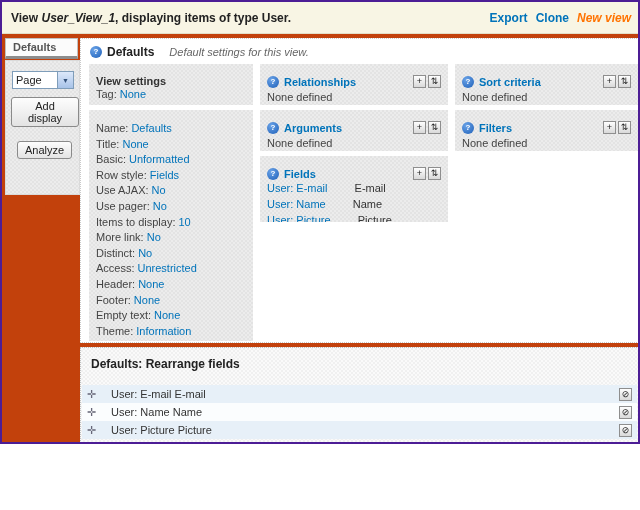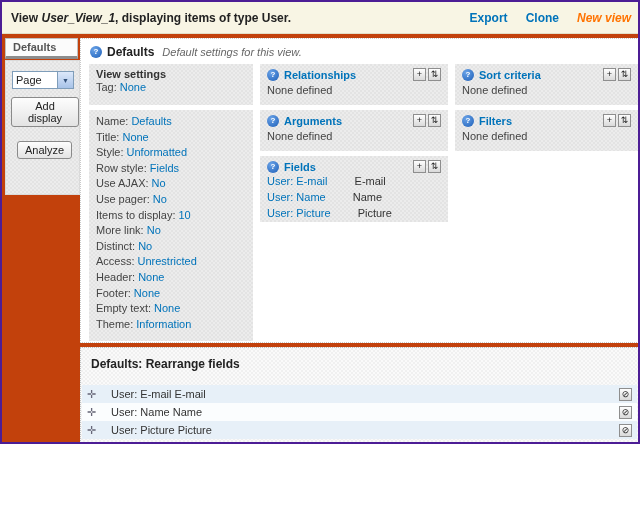--- a/index.html
+++ b/index.html
@@ -11,21 +11,21 @@
   }
   
   .topbar{
     position:absolute; left:0; top:0; width:638px; height:32px;
     background:#f8f5e4; border-bottom:1px solid #e3dfc9;
     display:flex; align-items:center; justify-content:space-between;
     padding:0 9px;
   }
   .title{ font-size:12px; font-weight:bold; color:#222; }
   .title .vname{ font-style:italic; }
-  .toplinks{ display:flex; gap:18px; align-items:center; }
+  .toplinks{ display:flex; gap:8px; align-items:center; }
   .toplinks a{ text-decoration:none; font-size:12px; font-weight:bold; cursor:pointer; }
   .lnk-blue{ color:#0073ba; }
   .lnk-orange{ color:#ff7300; font-style:italic; }
   
   .tab{
     position:absolute; left:3px; top:36px; width:73px; height:21px;
     background:#fbfbfb; border:1px solid #c0c0c0; border-bottom:3px solid #8c8c8c;
     font-weight:bold; color:#555; line-height:16px; padding-left:7px; cursor:pointer;
   }
   .tex{
@@ -61,22 +61,22 @@
     background:#fff; border:1px dotted #c9c9c9;
   }
   .main-head{ position:absolute; left:9px; top:6px; display:flex; align-items:center; }
   .help{
     width:12px; height:12px; border-radius:50%;
     background:radial-gradient(circle at 35% 30%, #6aa3e8, #1d5fb8);
     color:#fff; font-size:8px; font-weight:bold; line-height:12px; text-align:center;
     flex:0 0 auto; cursor:pointer;
   }
   .main-head .h-title{ font-size:12px; font-weight:bold; color:#222; margin-left:5px; }
-  .main-head .h-desc{ font-size:11px; font-style:italic; color:#666; margin-left:8px; }
-  .box{ position:absolute; padding:4px 7px; overflow:hidden; }
+  .main-head .h-desc{ font-size:11px; font-style:italic; color:#666; margin-left:15px; }
+  .box{ position:absolute; padding:11px 7px; overflow:hidden; }
   .box-head{ display:flex; align-items:center; }
   .box-head .b-link{ color:#0073ba; font-weight:bold; text-decoration:none; margin-left:5px; cursor:pointer; }
   .box-head .b-plain{ font-weight:bold; color:#333; }
   .mini-group{ margin-left:auto; display:flex; gap:2px; }
   .mini-btn{
     width:13px; height:13px; border:1px solid #8e8e8e;
     background:linear-gradient(#fefefe,#d9d9d9);
     font-size:9px; line-height:11px; text-align:center; color:#222; cursor:pointer;
   }
   .kv{ line-height:15.6px; color:#444; white-space:nowrap; }
@@ -143,21 +143,21 @@
         <span class="b-plain">View settings</span>
       </div>
       <div class="kv">
         <span>Tag:</span><a>None</a>
       </div>
     </div>
 
     <div class="box tex" style="left:8px; top:71px; width:164px; height:231px;">
       <div class="kv"><span>Name:</span><a>Defaults</a></div>
       <div class="kv"><span>Title:</span><a>None</a></div>
-      <div class="kv"><span>Style:</span><a>Unformatted</a></div>
+      <div class="kv"><span>Basic:</span><a>Unformatted</a></div>
       <div class="kv"><span>Row style:</span><a>Fields</a></div>
       <div class="kv"><span>Use AJAX:</span><a>No</a></div>
       <div class="kv"><span>Use pager:</span><a>No</a></div>
       <div class="kv"><span>Items to display:</span><a>10</a></div>
       <div class="kv"><span>More link:</span><a>No</a></div>
       <div class="kv"><span>Distinct:</span><a>No</a></div>
       <div class="kv"><span>Access:</span><a>Unrestricted</a></div>
       <div class="kv"><span>Header:</span><a>None</a></div>
       <div class="kv"><span>Footer:</span><a>None</a></div>
       <div class="kv"><span>Empty text:</span><a>None</a></div>

